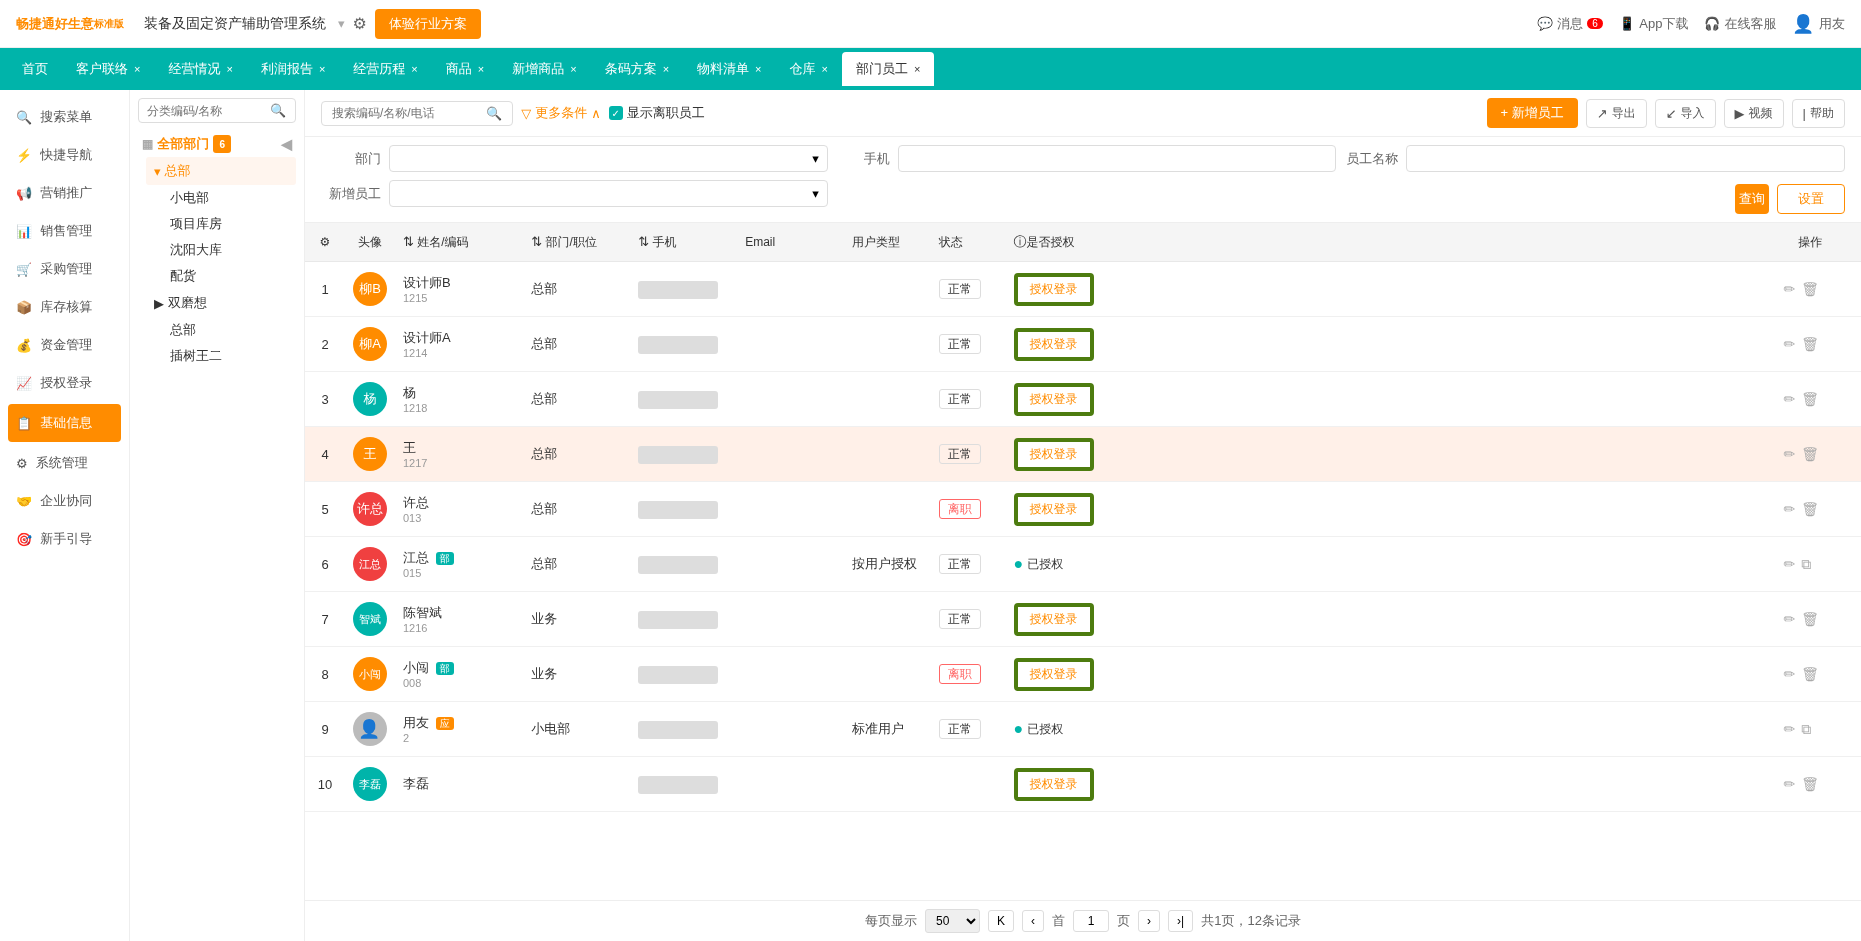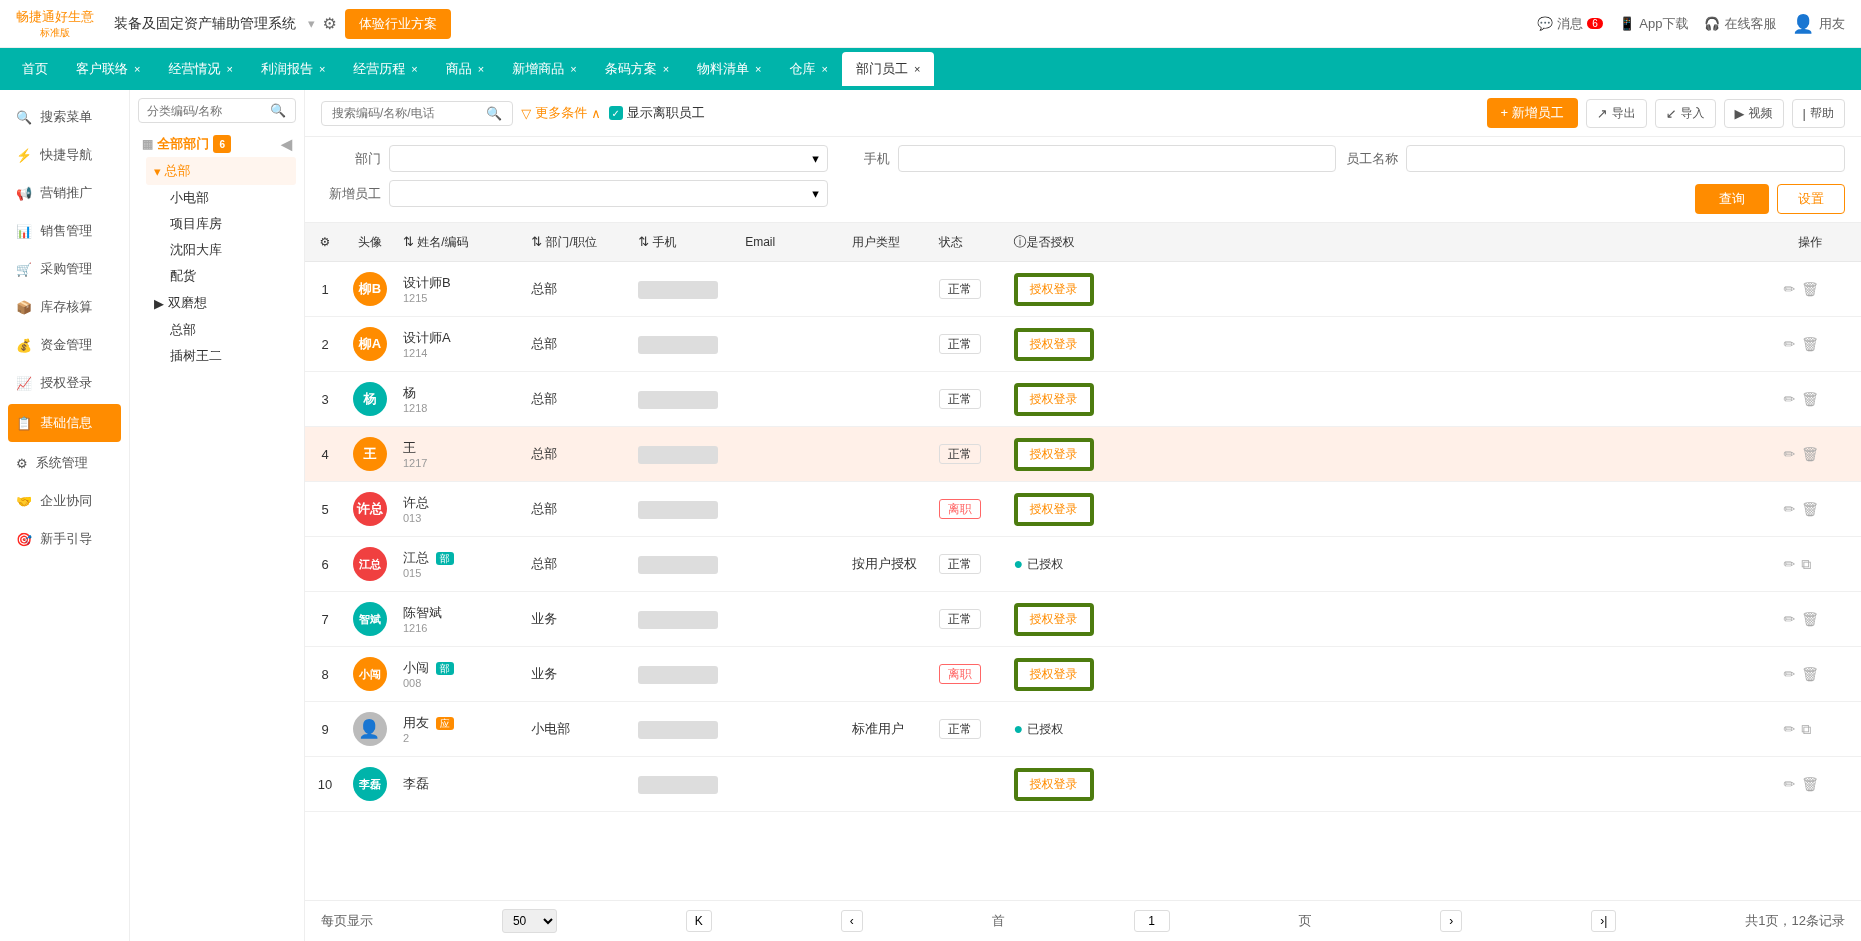--- a/index.html
+++ b/index.html
@@ -1,21 +1,21 @@
 <!DOCTYPE html>
 <html><head>
   <meta charset="utf-8">
   <style>
     * { box-sizing: border-box; margin: 0; padding: 0; font-family: 'Microsoft YaHei', Arial, sans-serif; font-size: 13px; }
     body { background: #f5f5f5; min-width: 1861px; }
 
     
     .topbar { background: #fff; height: 48px; display: flex; align-items: center; padding: 0 16px; border-bottom: 1px solid #eee; justify-content: space-between; }
     .topbar-left { display: flex; align-items: center; gap: 8px; }
-    .brand-logo { color: #ff8c00; font-weight: normal; font-size: 15px; display: flex; flex-direction: column; align-items: center; }
+    .brand-logo { color: #ff8c00; font-weight: bold; font-size: 15px; display: flex; flex-direction: row; align-items: center; }
     .brand-logo .sub { font-size: 10px; color: #ff8c00; }
     .btn-trial { background: #ff8c00; color: #fff; border: none; padding: 6px 14px; border-radius: 4px; cursor: pointer; font-size: 13px; }
     .gear-icon { color: #666; cursor: pointer; font-size: 16px; }
     .topbar-right { display: flex; align-items: center; gap: 16px; color: #666; }
     .msg-badge { position: relative; display: inline-flex; align-items: center; gap: 4px; }
     .badge { background: #f00; color: #fff; border-radius: 10px; font-size: 10px; padding: 0 4px; min-width: 16px; text-align: center; }
 
     
     .nav-tabs { background: #00b4aa; height: 42px; display: flex; align-items: center; padding: 0 8px; }
     .nav-tab { color: #fff; padding: 8px 14px; cursor: pointer; font-size: 13px; display: flex; align-items: center; gap: 4px; border-radius: 4px 4px 0 0; white-space: nowrap; }
@@ -59,31 +59,31 @@
     .btn-add { background: #ff8c00; color: #fff; border: none; padding: 6px 14px; border-radius: 4px; cursor: pointer; font-size: 13px; }
     .btn-outline { border: 1px solid #ddd; background: #fff; padding: 5px 10px; border-radius: 4px; cursor: pointer; font-size: 12px; color: #555; display: flex; align-items: center; gap: 4px; }
 
     
     .filter-row { background: #fff; padding: 8px 16px; display: grid; grid-template-columns: 1fr 1fr 1fr; gap: 2px; border-bottom: 1px solid #eee; align-items: start; }
     .filter-group { display: flex; flex-direction: column; gap: 8px; }
     .filter-item { display: flex; align-items: center; gap: 8px; }
     .filter-label { color: #666; font-size: 13px; min-width: 60px; text-align: right; }
     .filter-select { flex: 1; border: 1px solid #ddd; border-radius: 4px; padding: 5px 8px; display: flex; align-items: center; justify-content: space-between; cursor: pointer; background: #fff; }
     .filter-input { flex: 1; border: 1px solid #ddd; border-radius: 4px; padding: 5px 8px; outline: none; font-size: 13px; }
-    .btn-query { background: #ff8c00; color: #fff; border: none; padding: 6px 24px; border-radius: 4px; cursor: pointer; font-size: 13px; }
+    .btn-query { background: #ff8c00; color: #fff; border: none; padding: 6px 4px; border-radius: 4px; cursor: pointer; font-size: 13px; }
     .btn-set { background: #fff; color: #ff8c00; border: 1px solid #ff8c00; padding: 5px 20px; border-radius: 4px; cursor: pointer; font-size: 13px; }
 
     
     .table-container { flex: 1; overflow-y: auto; background: #fff; }
     table { width: 100%; border-collapse: collapse; }
     thead th { background: #f5f5f5; padding: 10px 8px; text-align: left; color: #333; font-size: 12px; font-weight: normal; border-bottom: 1px solid #e8e8e8; white-space: nowrap; position: sticky; top: 0; }
     tbody tr { border-bottom: 1px solid #f0f0f0; }
     tbody tr.highlighted { background: #fff0e8; }
     tbody td { padding: 10px 8px; color: #333; font-size: 13px; vertical-align: middle; }
-    .avatar { width: 34px; height: 34px; border-radius: 50%; display: flex; align-items: center; justify-content: center; color: #fff; font-size: 13px; font-weight: bold; }
+    .avatar { width: 34px; height: 34px; border-radius: 50%; display: flex; align-items: center; justify-content: center; color: #fff; font-size: 13px; font-weight: normal; }
     .av-orange { background: #ff8c00; }
     .av-teal { background: #00b4aa; }
     .av-red { background: #f04040; }
     .av-gray { background: #bbb; }
     .status-normal { color: #333; border: 1px solid #ddd; border-radius: 3px; padding: 2px 8px; font-size: 12px; }
     .status-resign { color: #ff6666; border: 1px solid #ff6666; border-radius: 3px; padding: 2px 8px; font-size: 12px; }
     .btn-auth { border: 4px solid #4d7c0f; color: #ff8c00; background: #fff; padding: 4px 12px; border-radius: 4px; cursor: pointer; font-size: 12px; white-space: nowrap; }
     .auth-granted { color: #333; font-size: 12px; display: flex; align-items: center; gap: 4px; }
     .auth-granted .dot { color: #00b4aa; font-size: 16px; }
     .dept-badge { background: #00b4aa; color: #fff; border-radius: 3px; font-size: 10px; padding: 1px 4px; margin-left: 3px; }
@@ -98,21 +98,21 @@
     .col-phone { min-width: 100px; }
     .col-email { min-width: 100px; }
     .col-utype { min-width: 80px; }
     .col-status { min-width: 70px; }
     .col-auth { min-width: 120px; }
     .col-ops { min-width: 80px; text-align: center; padding-right: 24px; }
     .name-main { font-size: 13px; color: #333; }
     .name-code { font-size: 11px; color: #999; }
 
     
-    .pagination { background: #fff; border-top: 1px solid #eee; padding: 8px 16px; display: flex; align-items: center; gap: 8px; justify-content: space-between; font-size: 12px; color: #666; }
+    .pagination { background: #fff; border-top: 1px solid #eee; padding: 8px 16px; display: flex; align-items: center; gap: 8px; justify-content: center; font-size: 12px; color: #666; }
     .pg-btn { border: 1px solid #ddd; background: #fff; padding: 3px 8px; border-radius: 3px; cursor: pointer; font-size: 12px; }
     .pg-input { border: 1px solid #ddd; border-radius: 3px; width: 36px; text-align: center; padding: 3px; outline: none; font-size: 12px; }
     .per-page-select { border: 1px solid #ddd; border-radius: 3px; padding: 3px 6px; font-size: 12px; }
 
     
     ::-webkit-scrollbar { width: 6px; height: 6px; }
     ::-webkit-scrollbar-thumb { background: #ccc; border-radius: 3px; }
   </style>
 </head>
 <body>

